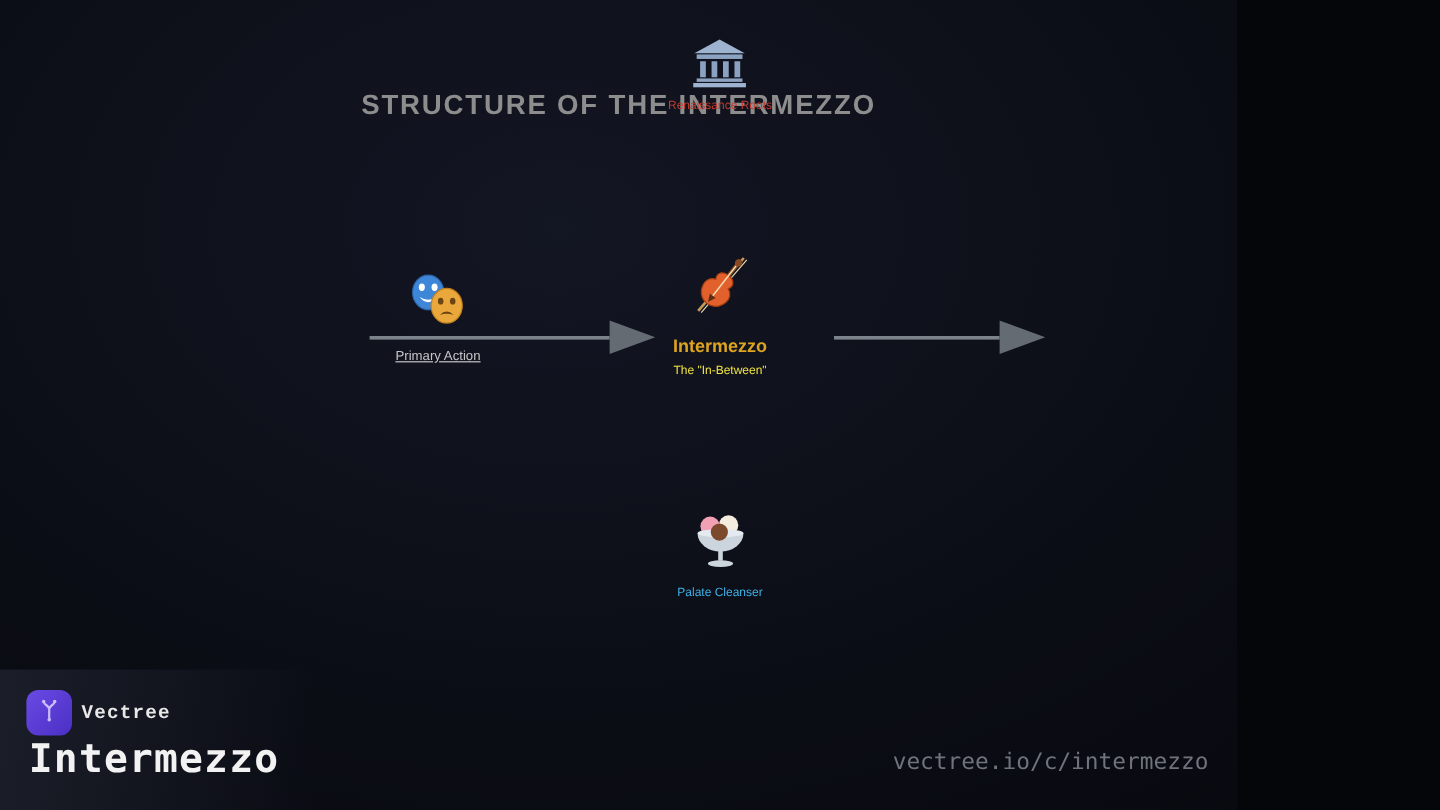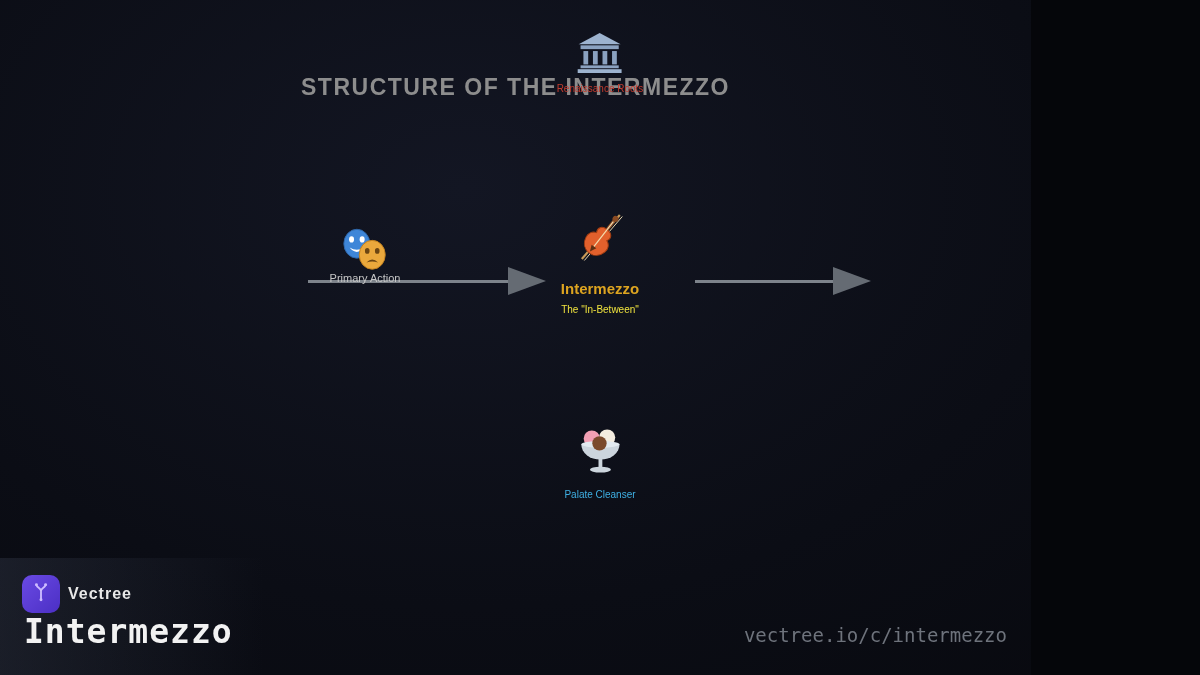--- a/index.html
+++ b/index.html
@@ -15,40 +15,40 @@
   .node{
     position:absolute;display:flex;flex-direction:column;align-items:center;
     transform:translateX(-50%);white-space:nowrap;z-index:2;
   }
   .node .icon{display:block;line-height:0;}
   .label-gray{color:#c6c6c6;font-size:11px;}
   .label-gold{color:#dda420;font-size:15px;font-weight:bold;}
   .label-sub{color:#efe23e;font-size:10px;}
   .label-red{color:#c23b2e;font-size:10px;}
   .label-cyan{color:#3fb0e4;font-size:10px;}
-  .m-t19{} .m-t17{margin-top:17px;} .m-t12{margin-top:12px;}
+  .m-t19{margin-top:19px;text-decoration:underline;} .m-t17{margin-top:17px;} .m-t12{margin-top:12px;}
   .m-t10{margin-top:10px;} .m-t7{margin-top:7px;}
   .edge-line{position:absolute;height:3px;background:#7d838b;z-index:1;}
   .edge-head{
     position:absolute;width:0;height:0;z-index:1;
     border-top:14px solid transparent;border-bottom:14px solid transparent;
     border-left:38px solid #656b73;
   }
   .footer-glow{
     position:absolute;left:0;top:558px;width:300px;height:117px;
     background:linear-gradient(90deg, rgba(70,78,98,0.28), rgba(70,78,98,0) 88%);
   }
   .logo{
     position:absolute;left:22px;top:575px;width:38px;height:38px;border-radius:10px;
     background:linear-gradient(135deg,#6a4ae4 0%,#4b2fc4 100%);
     display:flex;align-items:center;justify-content:center;
   }
   .brand{
     position:absolute;left:68px;top:584px;line-height:20px;
-    font-family:Liberation Sans, sans-serif;font-weight:bold;font-size:16px;
+    font-family:Liberation Mono, monospace;font-weight:bold;font-size:16px;
     letter-spacing:1px;color:#e8e8e8;
   }
   .page-title{
     position:absolute;left:24px;top:612px;
     font-family:"DejaVu Sans Mono",monospace;font-weight:bold;font-size:33px;
     letter-spacing:1px;color:#f2f2f2;
   }
   .url{
     position:absolute;right:24px;top:624px;
     font-family:"DejaVu Sans Mono",monospace;font-size:19px;color:#6e737c;

